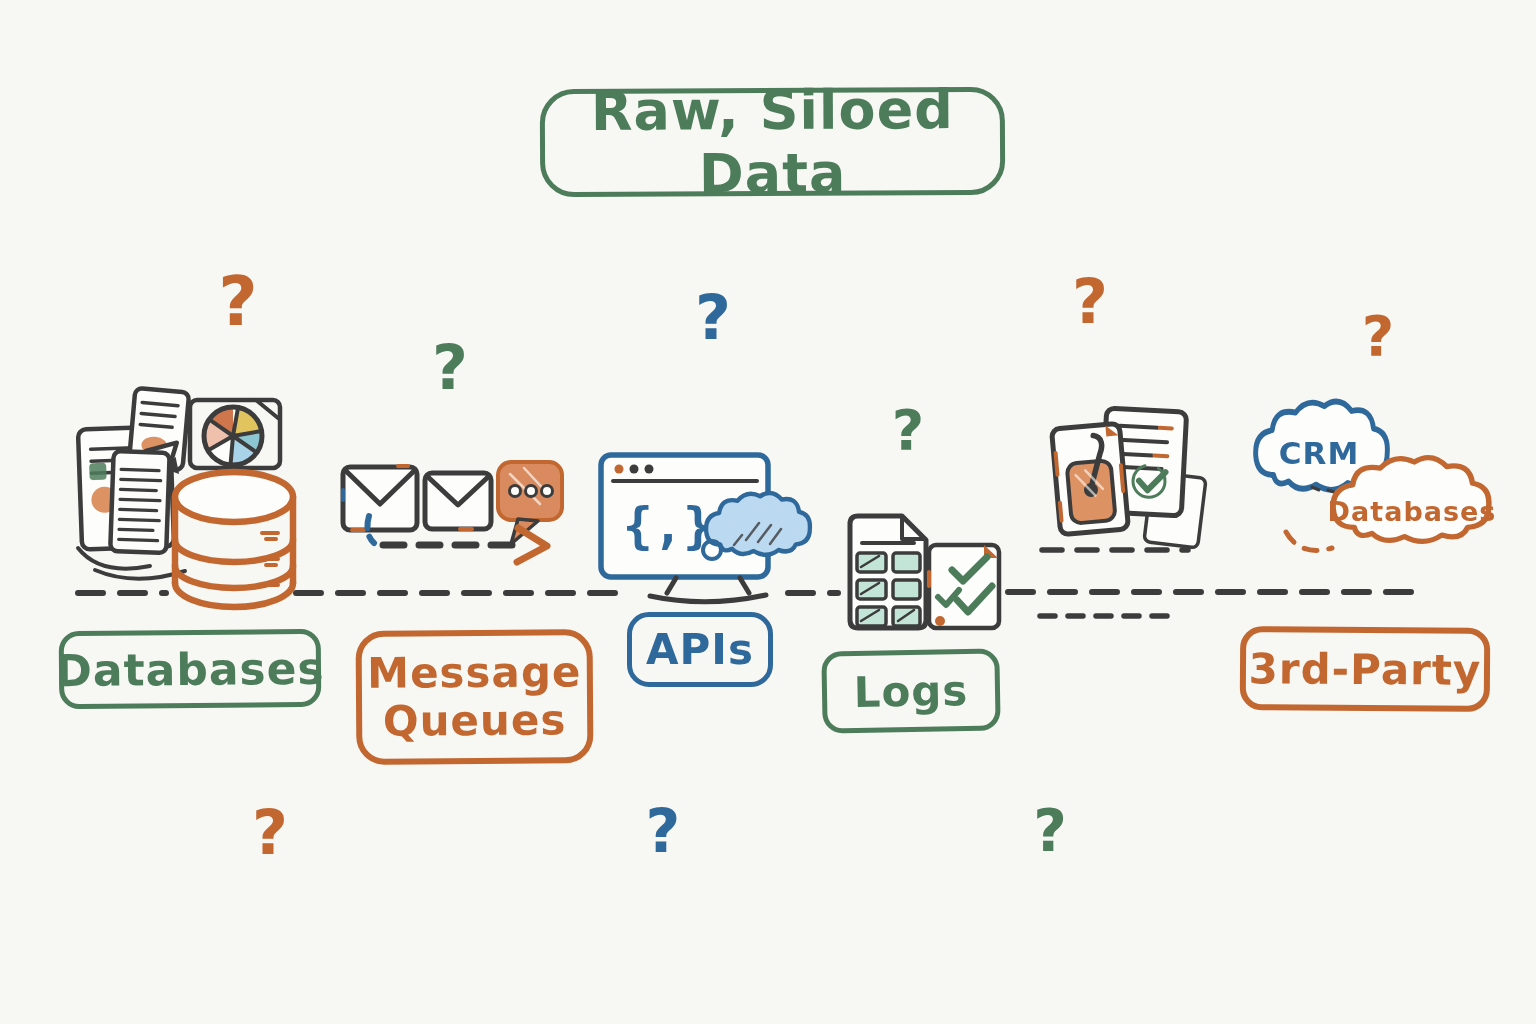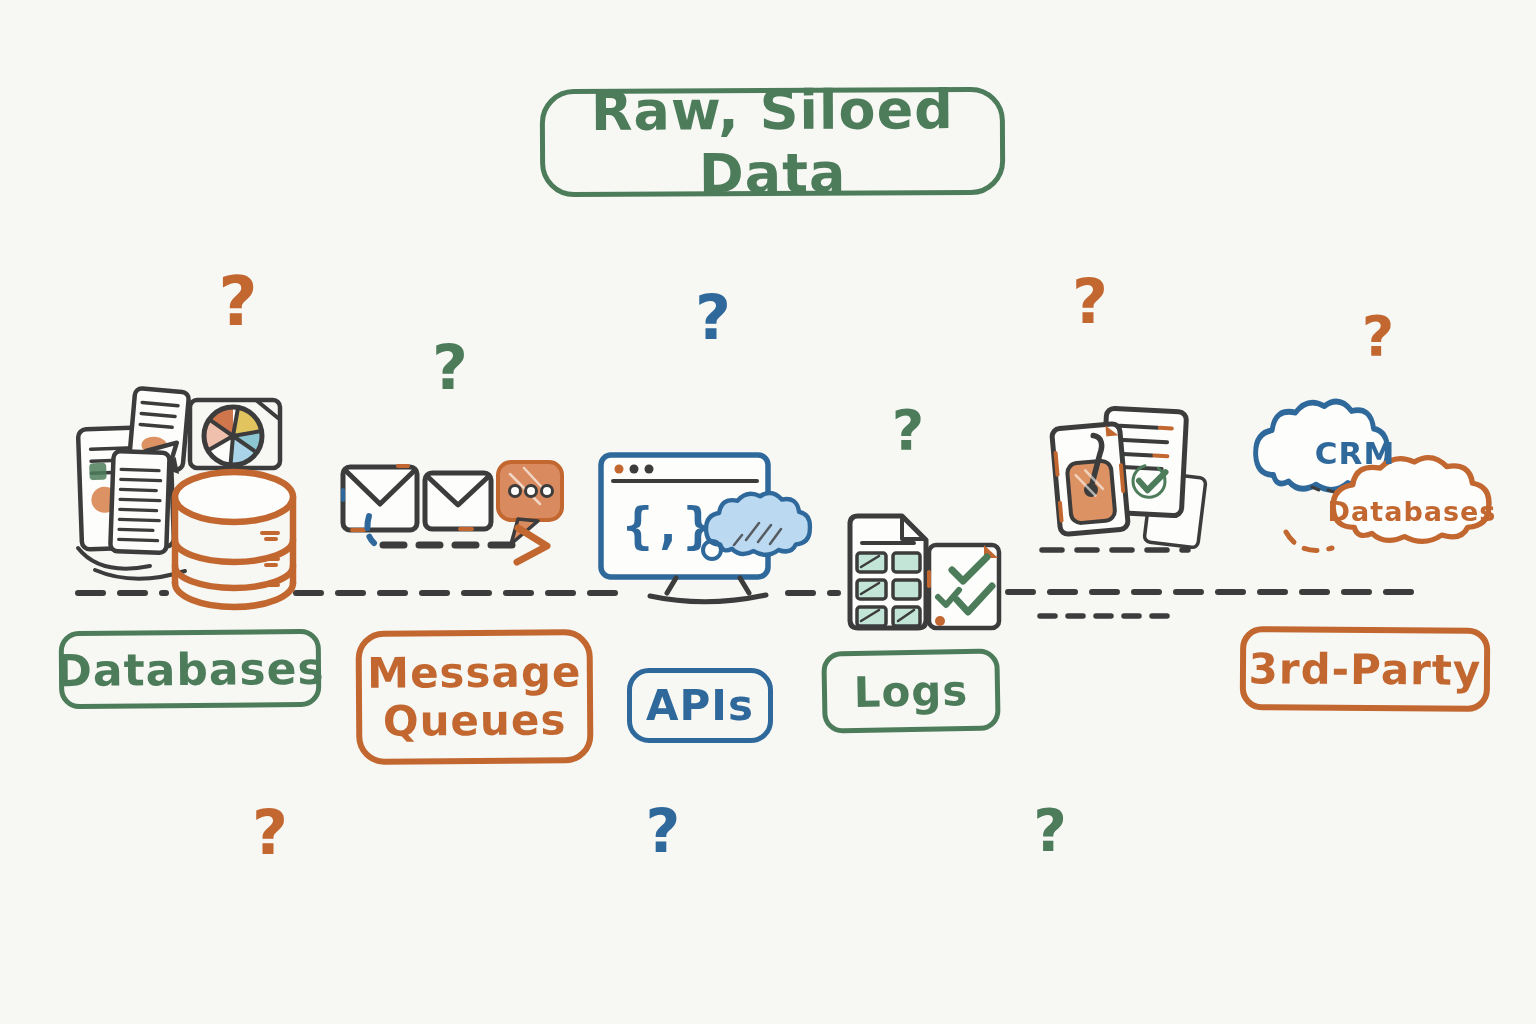--- a/index.html
+++ b/index.html
@@ -21,34 +21,34 @@
   .box{
     position:absolute;display:flex;align-items:center;justify-content:center;
     text-align:center;font-weight:bold;letter-spacing:1px;background:transparent;
   }
   .box-title{left:540px;top:88px;width:455px;height:98px;border:5px solid var(--green,#4d7c5b);
     border-radius:34px;color:var(--green,#4d7c5b);font-size:54px;transform:rotate(-.3deg);}
   .box-databases{left:59px;top:630px;width:252px;height:68px;border:5px solid var(--green,#4d7c5b);
     border-radius:20px;color:var(--green,#4d7c5b);font-size:44px;transform:rotate(-.5deg);}
   .box-mq{left:356px;top:630px;width:225px;height:122px;border:6px solid var(--orange,#c2672f);
     border-radius:28px;color:var(--orange,#c2672f);font-size:42px;line-height:1.15;transform:rotate(-.4deg);}
-  .box-apis{left:627px;top:668px;width:136px;height:65px;border:5px solid var(--blue,#2f699b);
+  .box-apis{left:627px;top:612px;width:136px;height:65px;border:5px solid var(--blue,#2f699b);
     border-radius:22px;color:var(--blue,#2f699b);font-size:42px;}
   .box-logs{left:822px;top:650px;width:168px;height:72px;border:5px solid var(--green,#4d7c5b);
     border-radius:20px;color:var(--green,#4d7c5b);font-size:42px;transform:rotate(-1deg);}
   .box-3rd{left:1240px;top:627px;width:238px;height:72px;border:6px solid var(--orange,#c2672f);
     border-radius:22px;color:var(--orange,#c2672f);font-size:42px;transform:rotate(.4deg);}
 
   .qm{position:absolute;transform:translate(-50%,-50%);font-weight:bold;line-height:1;}
   .qm.o{color:var(--orange,#c2672f);}
   .qm.g{color:var(--green,#4d7c5b);}
   .qm.b{color:var(--blue,#2f699b);}
 
   .cloud-label{position:absolute;transform:translate(-50%,-50%);font-weight:bold;letter-spacing:1px;}
-  .cloud-label.crm{left:1319px;top:453px;font-size:31px;color:var(--blue,#2f699b);margin-left:36px;}
+  .cloud-label.crm{left:1319px;top:453px;font-size:31px;color:var(--blue,#2f699b);}
   .cloud-label.pay{left:1412px;top:511px;font-size:27px;color:var(--orange,#c2672f);}
 </style>
 </head>
 <body>
 
 <div class="canvas">
 
   <svg class="art" width="1536" height="1024" viewBox="0 0 1536 1024">
 
     <g class="ink nofill round" stroke-width="6" stroke-dasharray="25 17">

